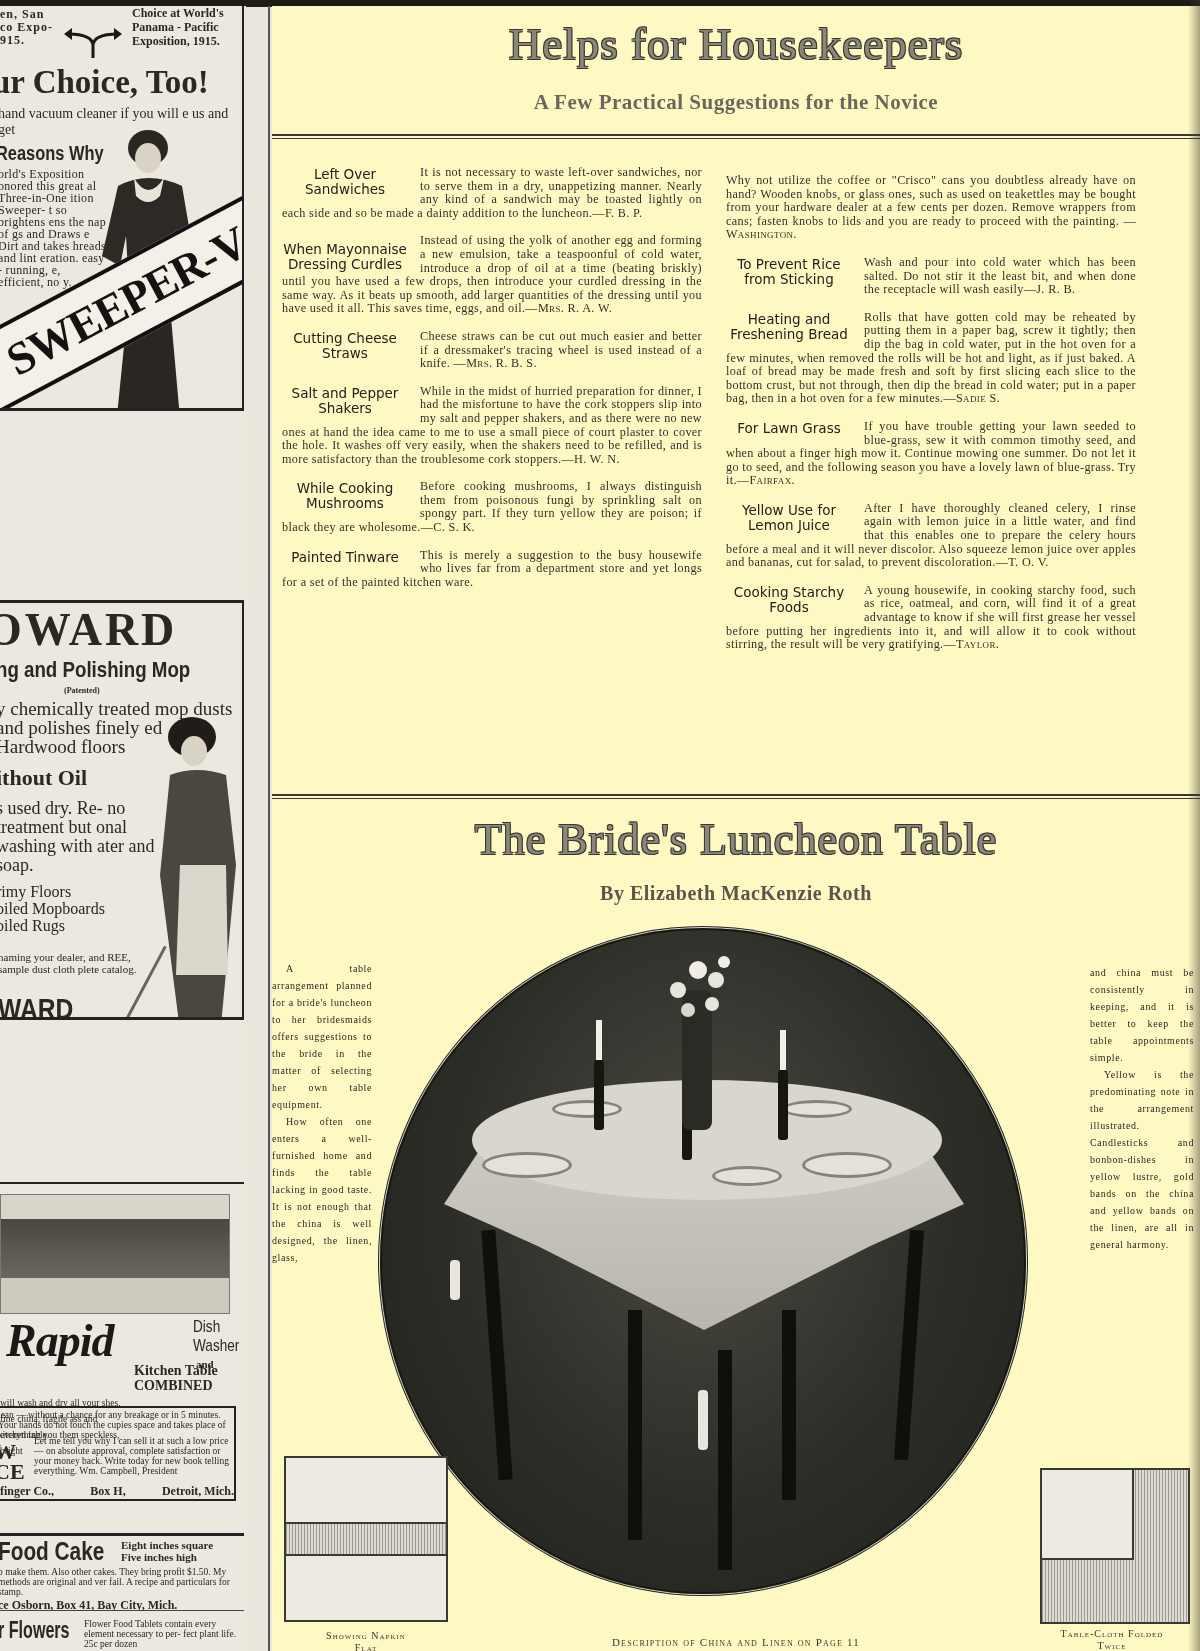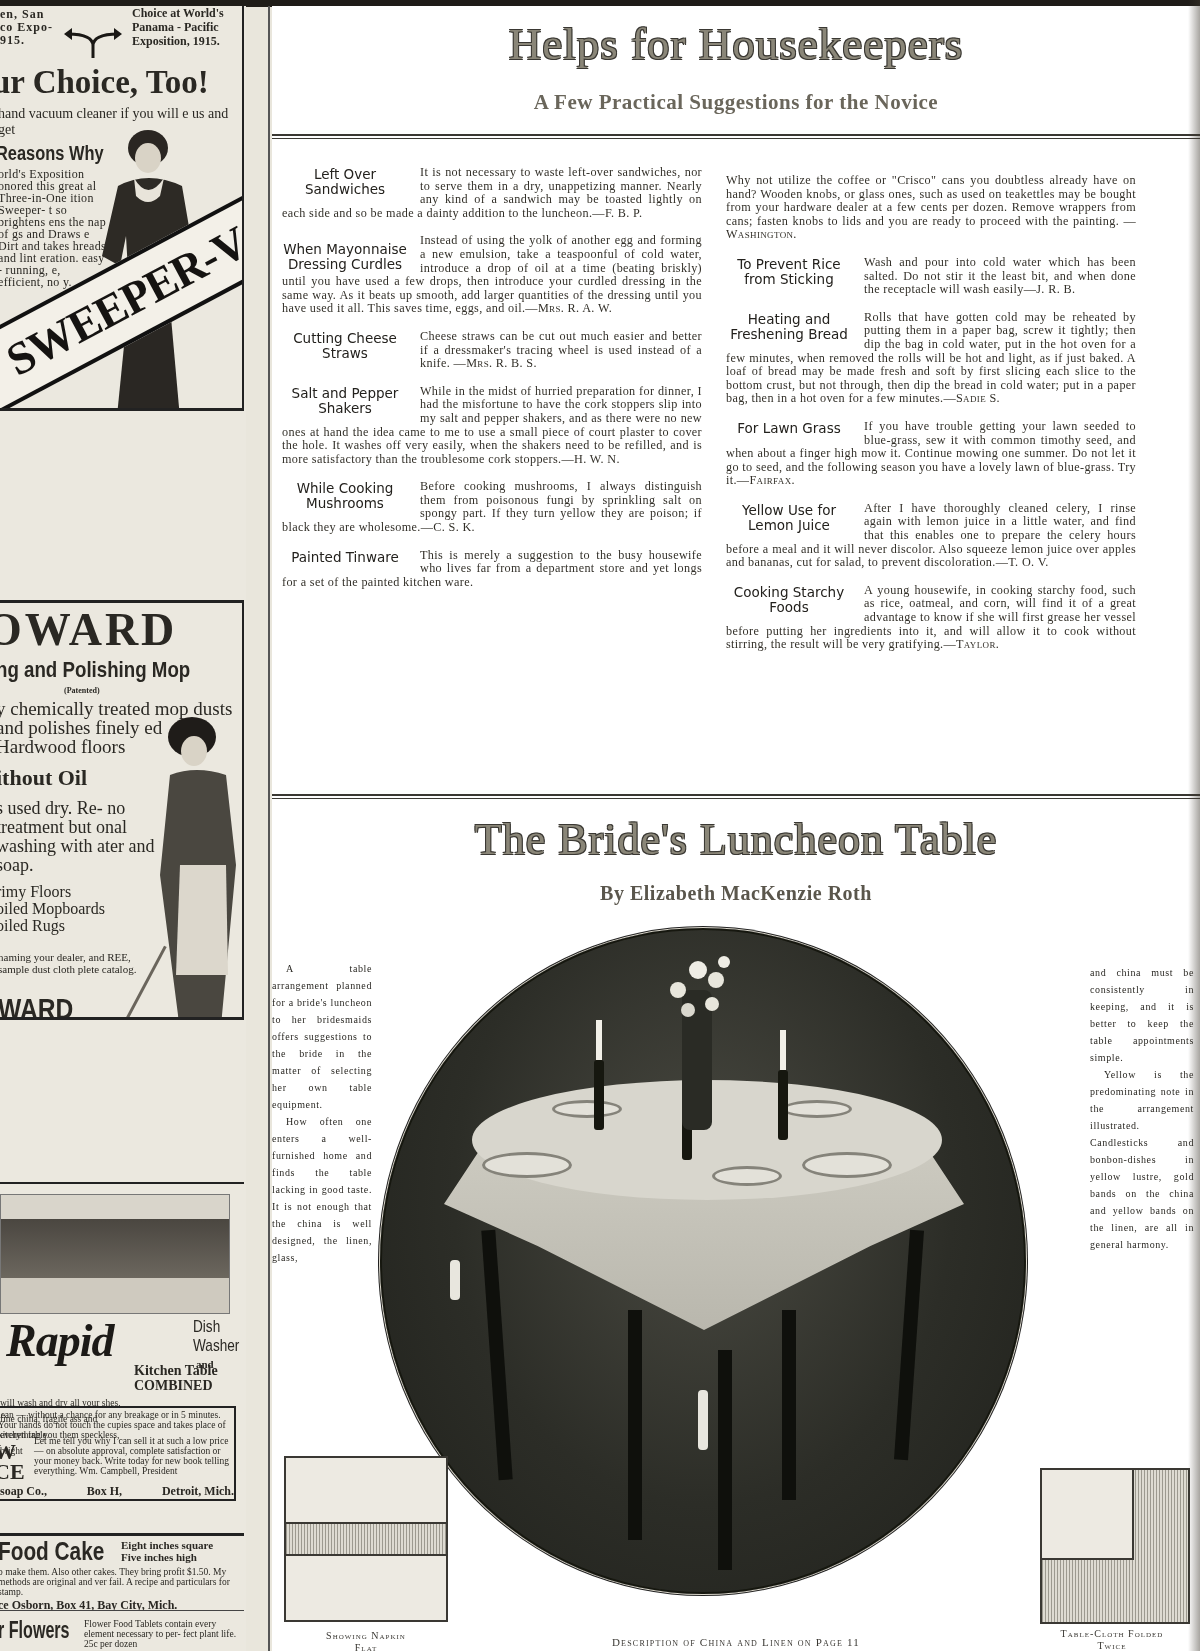--- a/index.html
+++ b/index.html
@@ -78,21 +78,21 @@
   .fc .title { position: absolute; left: -2px; top: 0; font-size: 26px; font-family: "Liberation Sans", sans-serif; font-weight: bold; transform: scaleX(.8); transform-origin: left; white-space: nowrap; }
   .fc .size { position: absolute; left: 121px; top: 3px; font-size: 11px; font-weight: bold; line-height: 12px; }
   .fc .body { position: absolute; left: -2px; top: 31px; width: 240px; font-size: 9.5px; line-height: 10px; }
   .fc .addr { position: absolute; left: -2px; top: 62px; font-size: 12px; font-weight: bold; white-space: nowrap; }
 
   .fl { top: 1611px; height: 40px; }
   .fl .title { position: absolute; left: -2px; top: 0; font-size: 23px; font-family: "Liberation Sans", sans-serif; font-weight: bold; transform: scaleX(.7); transform-origin: left; white-space: nowrap; }
   .fl .body { position: absolute; left: 84px; top: 2px; width: 160px; font-size: 9.5px; line-height: 10px; }
 
   
-  .main { position: absolute; left: 272px; top: 6px; width: 928px; height: 1645px; background: #ffffff; }
+  .main { position: absolute; left: 272px; top: 6px; width: 928px; height: 1645px; background: #fef9c3; }
   .main-border { position: absolute; left: 268px; top: 6px; width: 2px; height: 1645px; background: #555; }
 
   .title1 {
     position: absolute; left: 0; width: 928px; top: 12px; text-align: center;
     font-size: 45px; color: #8a8678; letter-spacing: 1px;
     text-shadow: 1px 1px 0 #3a3833, -1px -1px 0 #3a3833, 1px -1px 0 #3a3833, -1px 1px 0 #3a3833;
     font-family: "Liberation Serif", serif;
   }
   .sub1 { position: absolute; left: 0; width: 928px; top: 84px; text-align: center; font-size: 21px; font-weight: bold; color: #6a665b; letter-spacing: .5px; }
   .rule-dbl { position: absolute; left: 0; width: 928px; height: 5px; border-top: 2px solid #3a3833; border-bottom: 1px solid #3a3833; }
@@ -237,21 +237,21 @@
     <div class="small">will wash and dry all your shes, fine china, fragile ass and everything you them speckless, bright</div>
     <div class="box">
       <div>lean — without a chance for any breakage or in 5 minutes. Your hands do not touch the cupies space and takes place of kitchen table.</div>
     </div>
     <div class="big">
       <div>W</div>
       <div>CE</div>
     </div>
     <div class="pitch">Let me tell you why I can sell it at such a low price — on absolute approval, complete satisfaction or your money back. Write today for new book telling everything. Wm. Campbell, President</div>
     <div class="addr">
-      <span>soap Co.,</span>
+      <span>finger Co.,</span>
       <span>Box H,</span>
       <span>Detroit, Mich.</span>
     </div>
   </div>
 
   <div class="ad fc" style="border-top:3px solid #222;">
     <div class="title">Food Cake</div>
     <div class="size">
       <div>Eight inches square</div>
       <div>Five inches high</div>

